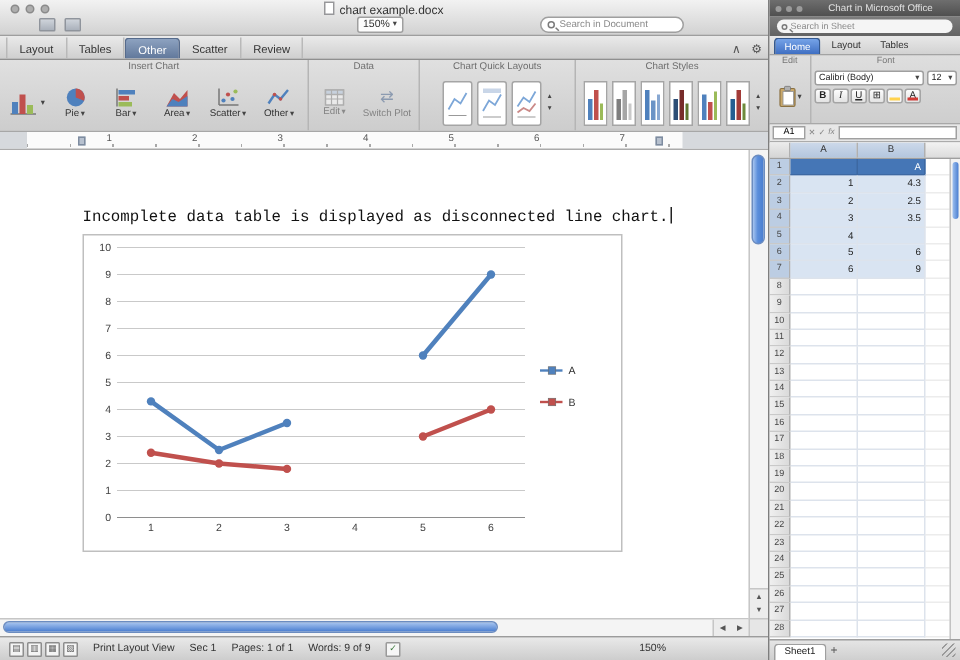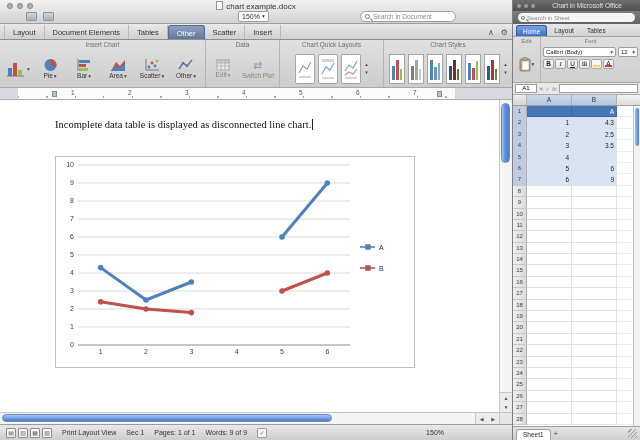--- a/index.html
+++ b/index.html
@@ -80,21 +80,21 @@
   .rdark{position:absolute;top:0;bottom:0;background:#d6d9dd;}
   .rdark.left{left:0;width:18px;}
   .rdark.right{left:455px;right:0;}
   .rticks{position:absolute;left:18px;width:437px;top:8px;height:2px;
     background-image:repeating-linear-gradient(90deg,#a8a8a8 0 1px,transparent 1px 28.5px);}
   .rnum{position:absolute;top:1px;}
   .rmark{position:absolute;width:5px;height:6px;background:#b7c1cf;border:1px solid #7e8ca0;top:3px;}
 
   
   .docarea{flex:1;position:relative;background:#fff;overflow:hidden;}
-  .doctext{position:absolute;left:55px;top:19px;font-family:Liberation Serif, serif;
+  .doctext{position:absolute;left:55px;top:38px;font-family:Liberation Mono, monospace;
     font-size:10.5px;color:#111;white-space:nowrap;}
   .caret{display:inline-block;width:1px;height:11px;background:#222;vertical-align:-2px;margin-left:1px;}
   .chartbox{position:absolute;left:55px;top:56px;width:360px;height:212px;
     border:1px solid #bfbfbf;background:#fff;}
   .chartbox svg{display:block;width:358px;height:210px;}
 
   
   .vscroll{position:absolute;right:0;top:0;bottom:12px;width:13px;background:#f4f4f4;
     border-left:1px solid #c6c6c6;}
   .vthumb{position:absolute;left:1px;top:3px;width:9px;height:60px;border-radius:5px;
@@ -235,25 +235,24 @@
       </div>
       <div class="searchbox">
         <span class="mag"></span>
         <span>Search in Document</span>
       </div>
     </div>
 
     <div class="tabbar">
       <div class="tabstrip">
           <div class="wtab">Layout</div>
-          <div class="wtab">Document Elements</div>
           <div class="wtab">Tables</div>
           <div class="wtab active">Other</div>
           <div class="wtab">Scatter</div>
-          <div class="wtab">Insert</div>
+          <div class="wtab">Review</div>
         </div>
       <div class="tabbar-right">
         <span class="chev"></span>
         <span class="gear"></span>
       </div>
     </div>
 
     <div class="ribbon">
 
       <div class="rgroup g-insert">

